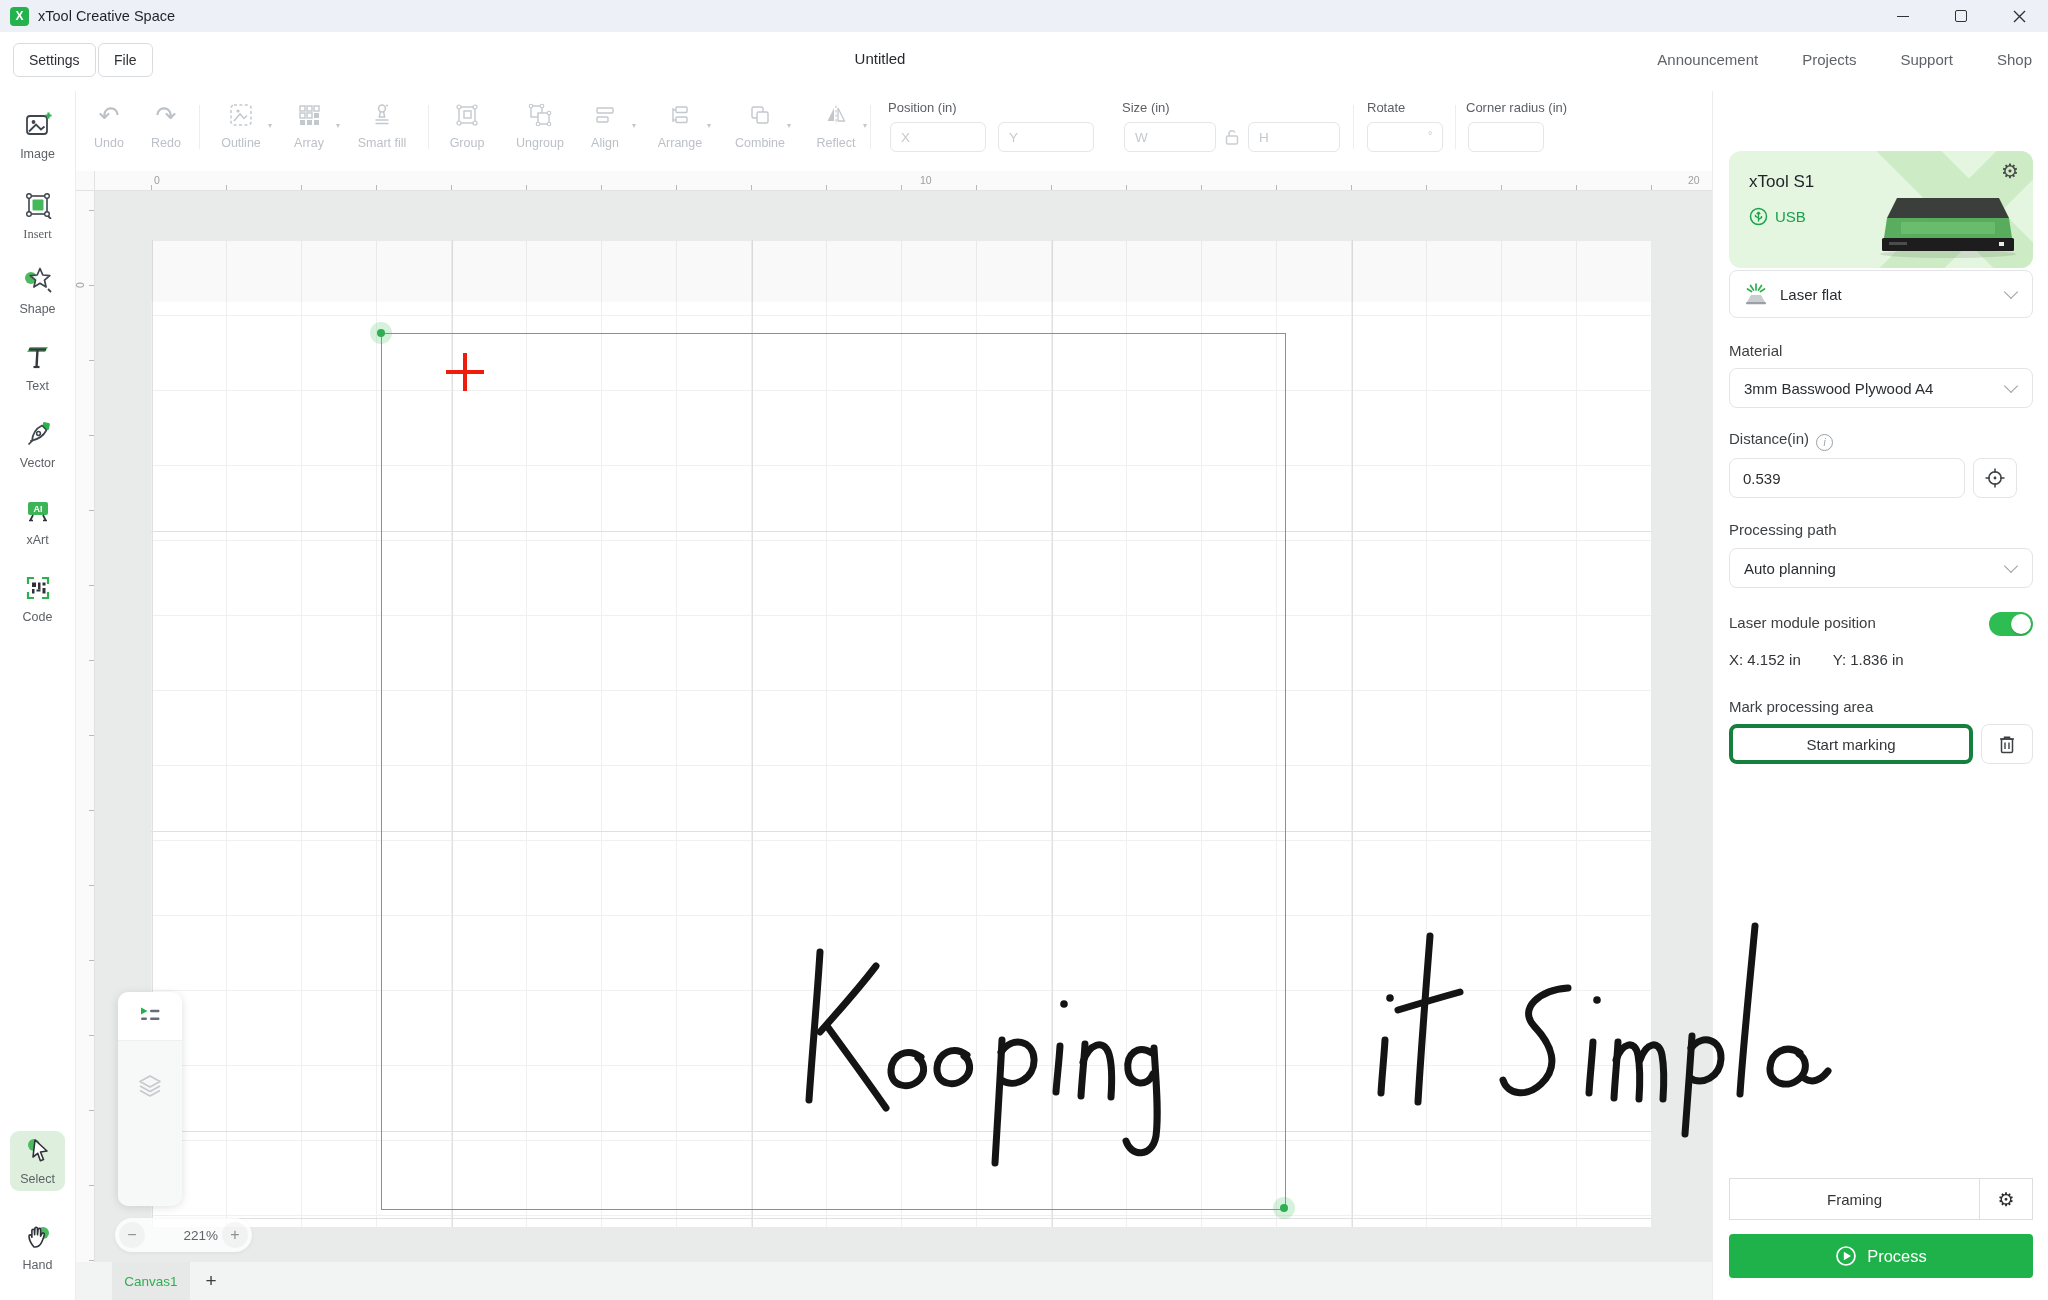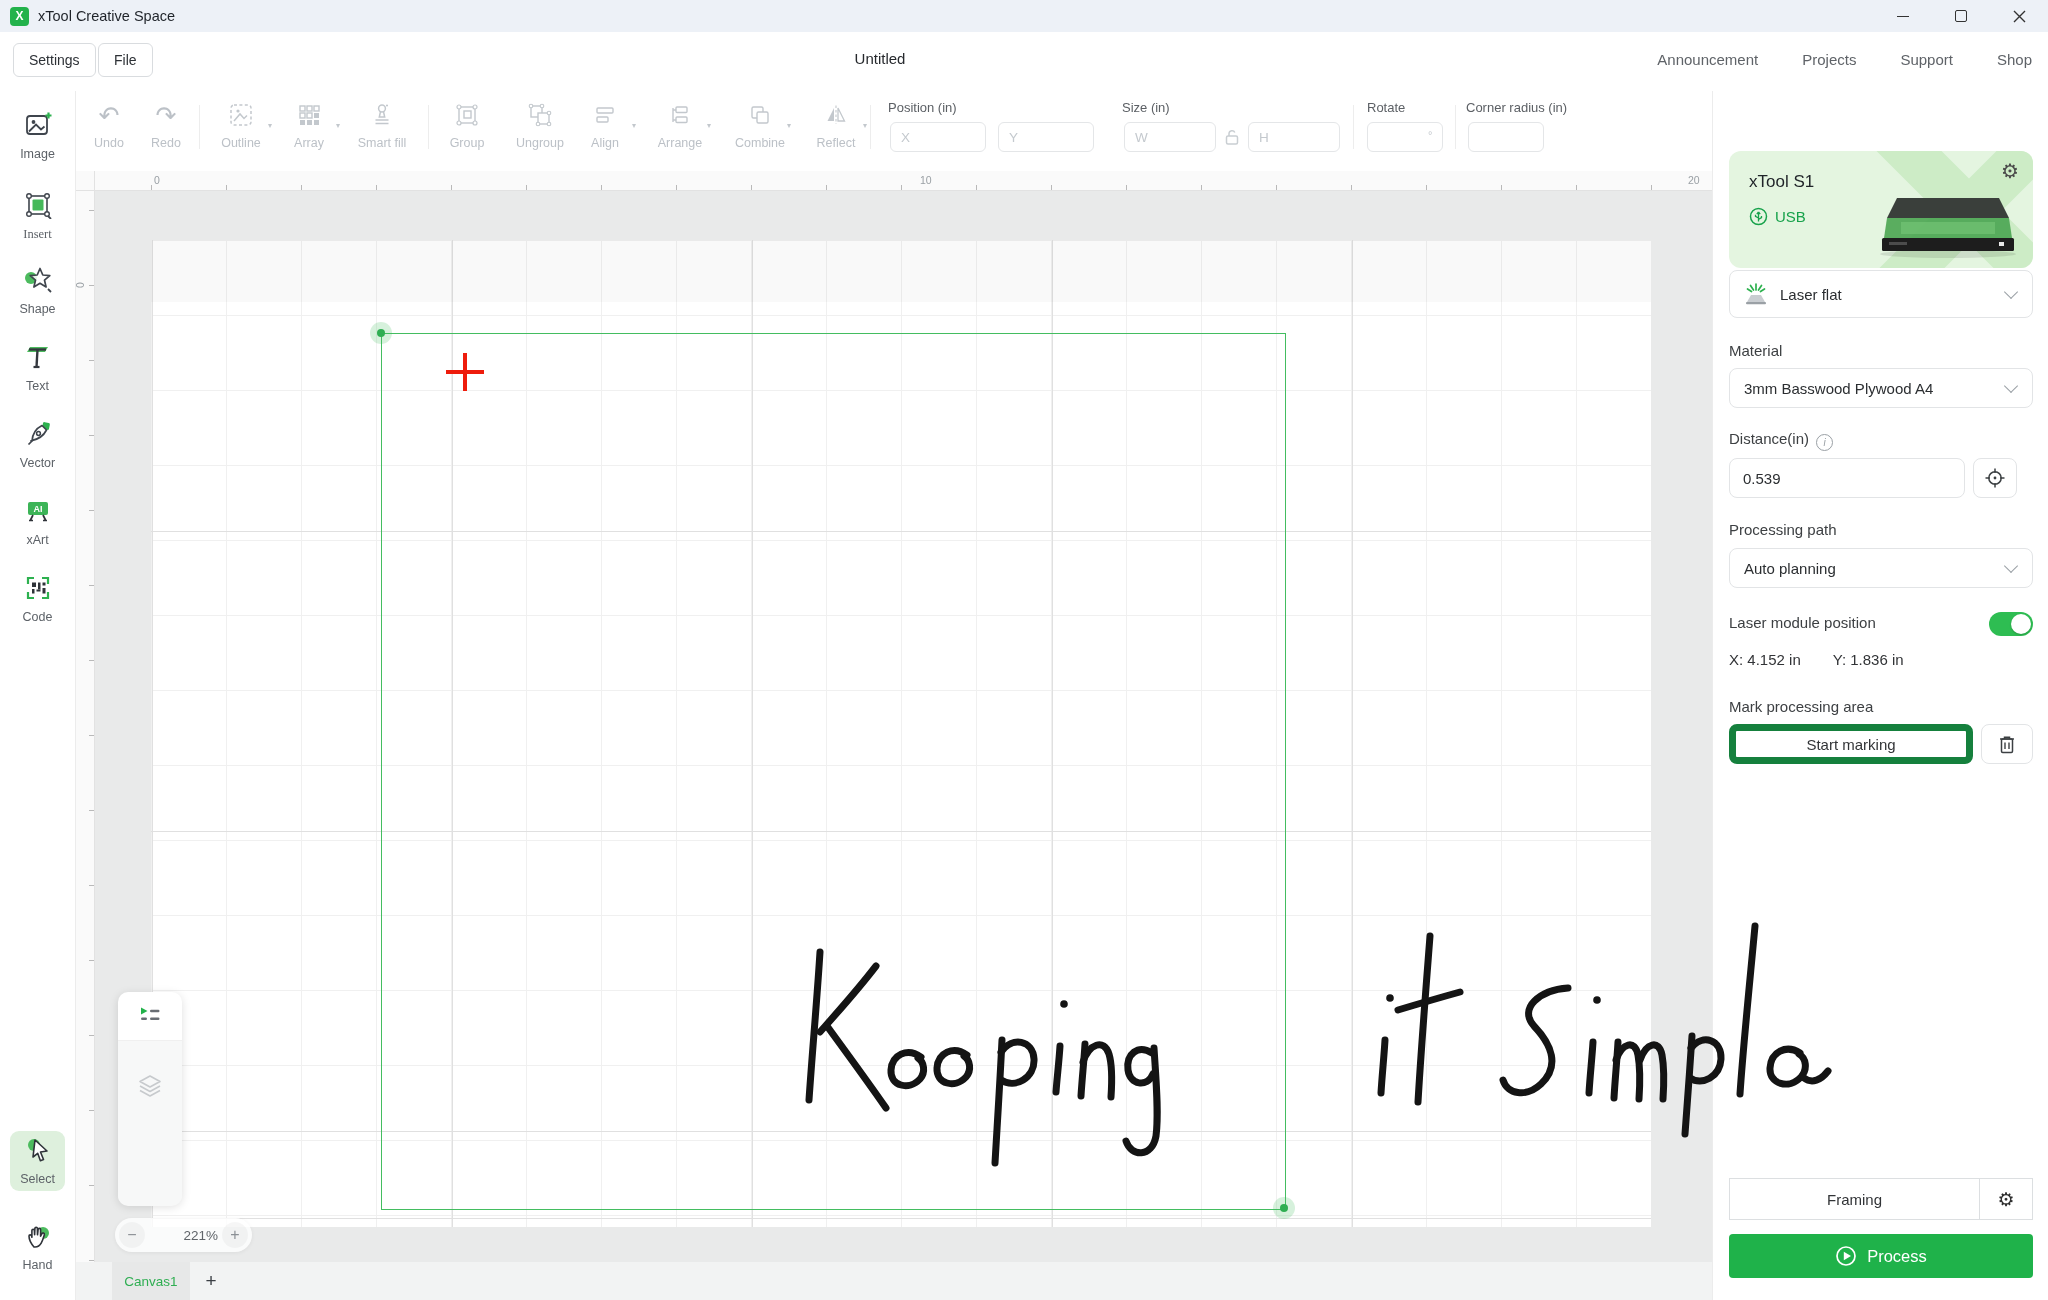--- a/index.html
+++ b/index.html
@@ -72,21 +72,21 @@
   .card-gear{position:absolute;right:14px;top:8px;font-size:20px;color:#4a4a4a;cursor:pointer;}
   .pnl-label{position:absolute;left:16px;font-size:15px;color:#3d4043;white-space:nowrap;}
   .pnl-select{position:absolute;left:16px;width:304px;height:40px;border:1px solid #e2e4e6;border-radius:8px;background:#fff;display:flex;align-items:center;cursor:pointer;box-sizing:border-box;}
   .pnl-select .txt{margin-left:14px;font-size:15px;color:#2b2e31;flex:1;}
   .chev{width:9px;height:9px;border-right:1.6px solid #9aa0a6;border-bottom:1.6px solid #9aa0a6;transform:rotate(45deg);margin-right:16px;margin-top:-4px;}
   .pnl-input{position:absolute;left:16px;width:236px;height:40px;border:1px solid #e2e4e6;border-radius:8px;font-size:15px;color:#2b2e31;padding:0 13px;box-sizing:border-box;font-family:"Liberation Sans",sans-serif;outline:none;}
   .sq-btn{position:absolute;width:44px;height:40px;border:1px solid #e2e4e6;border-radius:8px;background:#fff;display:flex;align-items:center;justify-content:center;cursor:pointer;box-sizing:border-box;}
   .toggle{position:absolute;width:44px;height:24px;border-radius:12px;background:#2ebd52;cursor:pointer;}
   .toggle::after{content:"";position:absolute;right:2px;top:2px;width:20px;height:20px;border-radius:50%;background:#fff;box-shadow:0 1px 2px rgba(0,0,0,0.2);}
   .coords{position:absolute;left:16px;display:flex;gap:32px;font-size:15px;color:#323437;}
-  .wide-btn{position:absolute;left:16px;width:244px;height:40px;border:7px solid #15803d;border-radius:8px;background:#fff;font-size:15px;color:#323437;display:flex;align-items:center;justify-content:center;cursor:pointer;box-sizing:border-box;}
+  .wide-btn{position:absolute;left:16px;width:244px;height:40px;border:4px solid #15803d;border-radius:8px;background:#fff;font-size:15px;color:#323437;display:flex;align-items:center;justify-content:center;cursor:pointer;box-sizing:border-box;}
   .framing-wrap{position:absolute;left:16px;top:1087px;width:304px;height:42px;border:1px solid #dcdfe1;border-radius:0;display:flex;box-sizing:border-box;overflow:hidden;}
   .framing-main{flex:1;display:flex;align-items:center;justify-content:center;font-size:15px;color:#323437;cursor:pointer;}
   .framing-gear{width:52px;border-left:1px solid #dcdfe1;display:flex;align-items:center;justify-content:center;font-size:19px;color:#2e2e2e;cursor:pointer;}
   .process-btn{position:absolute;left:16px;top:1143px;width:304px;height:44px;border-radius:4px;background:#1fb24a;color:#fff;font-size:16.5px;display:flex;align-items:center;justify-content:center;gap:10px;cursor:pointer;}
   .handwriting{left:0;top:0;width:2048px;height:1300px;z-index:50;pointer-events:none;}
   .info-i{display:inline-flex;width:15px;height:15px;border:1px solid #9aa0a5;border-radius:50%;color:#9aa0a5;font-size:10px;align-items:center;justify-content:center;margin-left:7px;vertical-align:-2px;font-style:italic;}
 </style>
 </head>
 <body>
 

